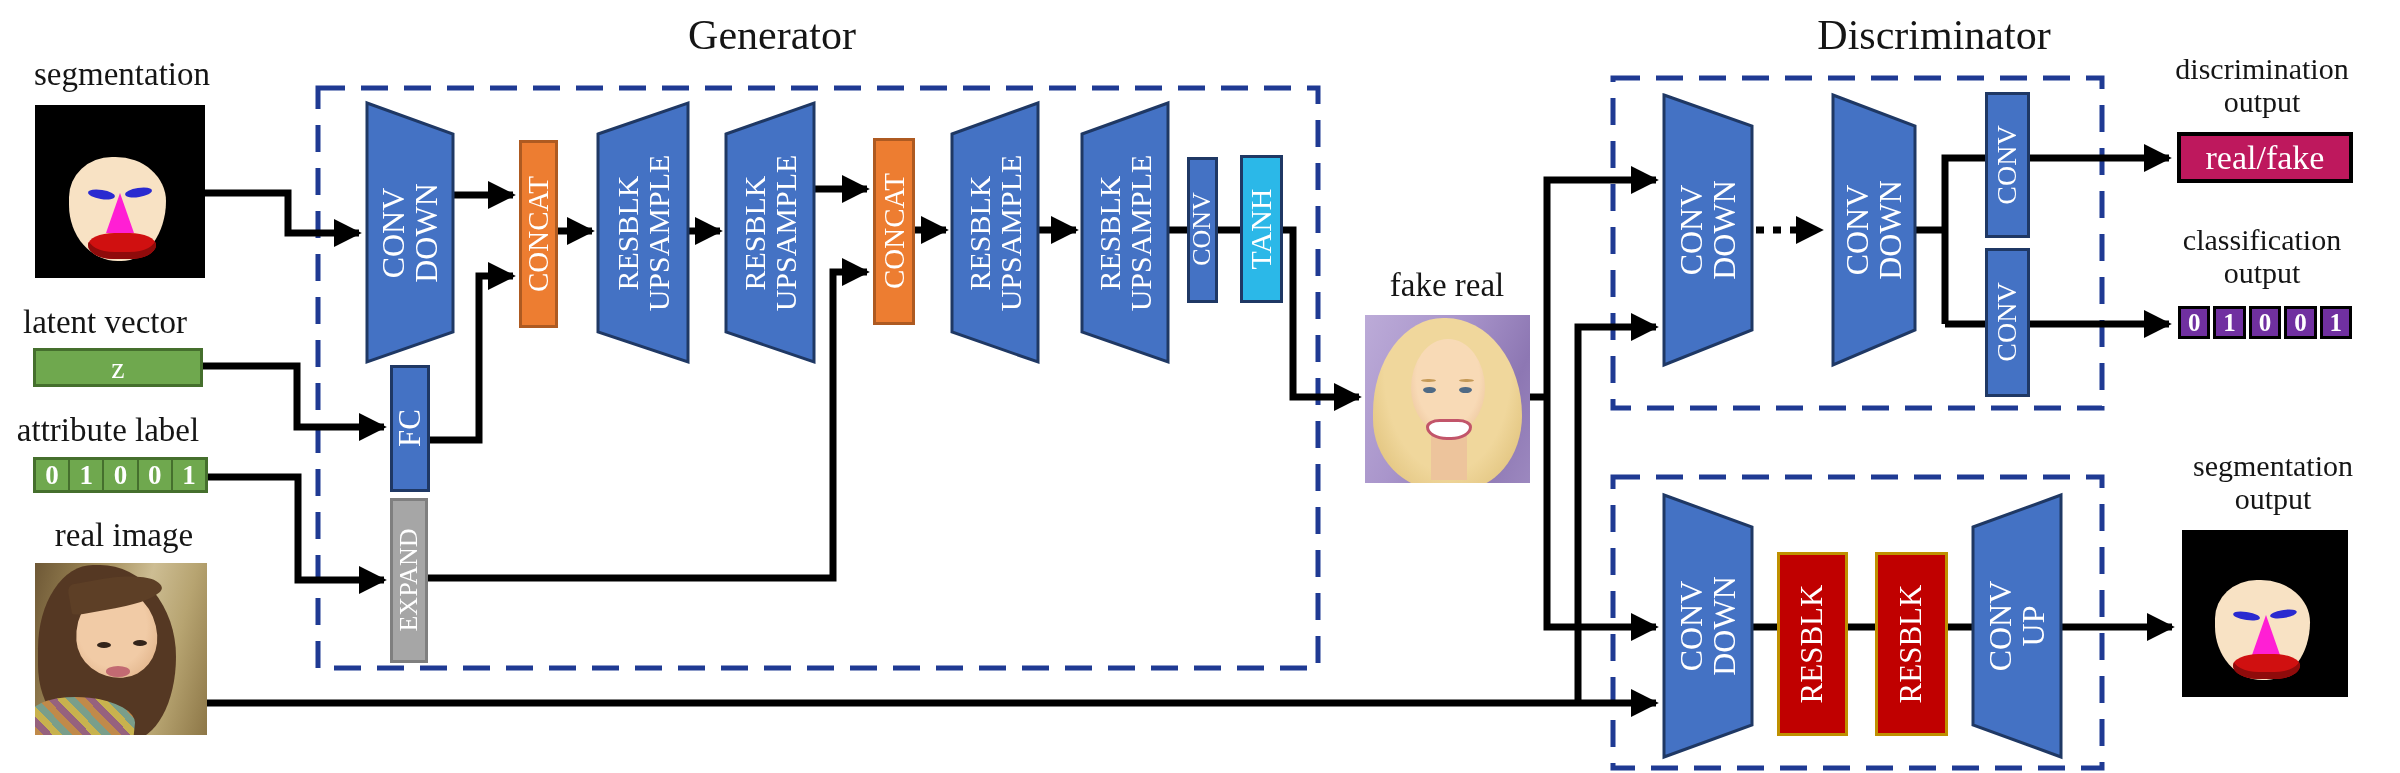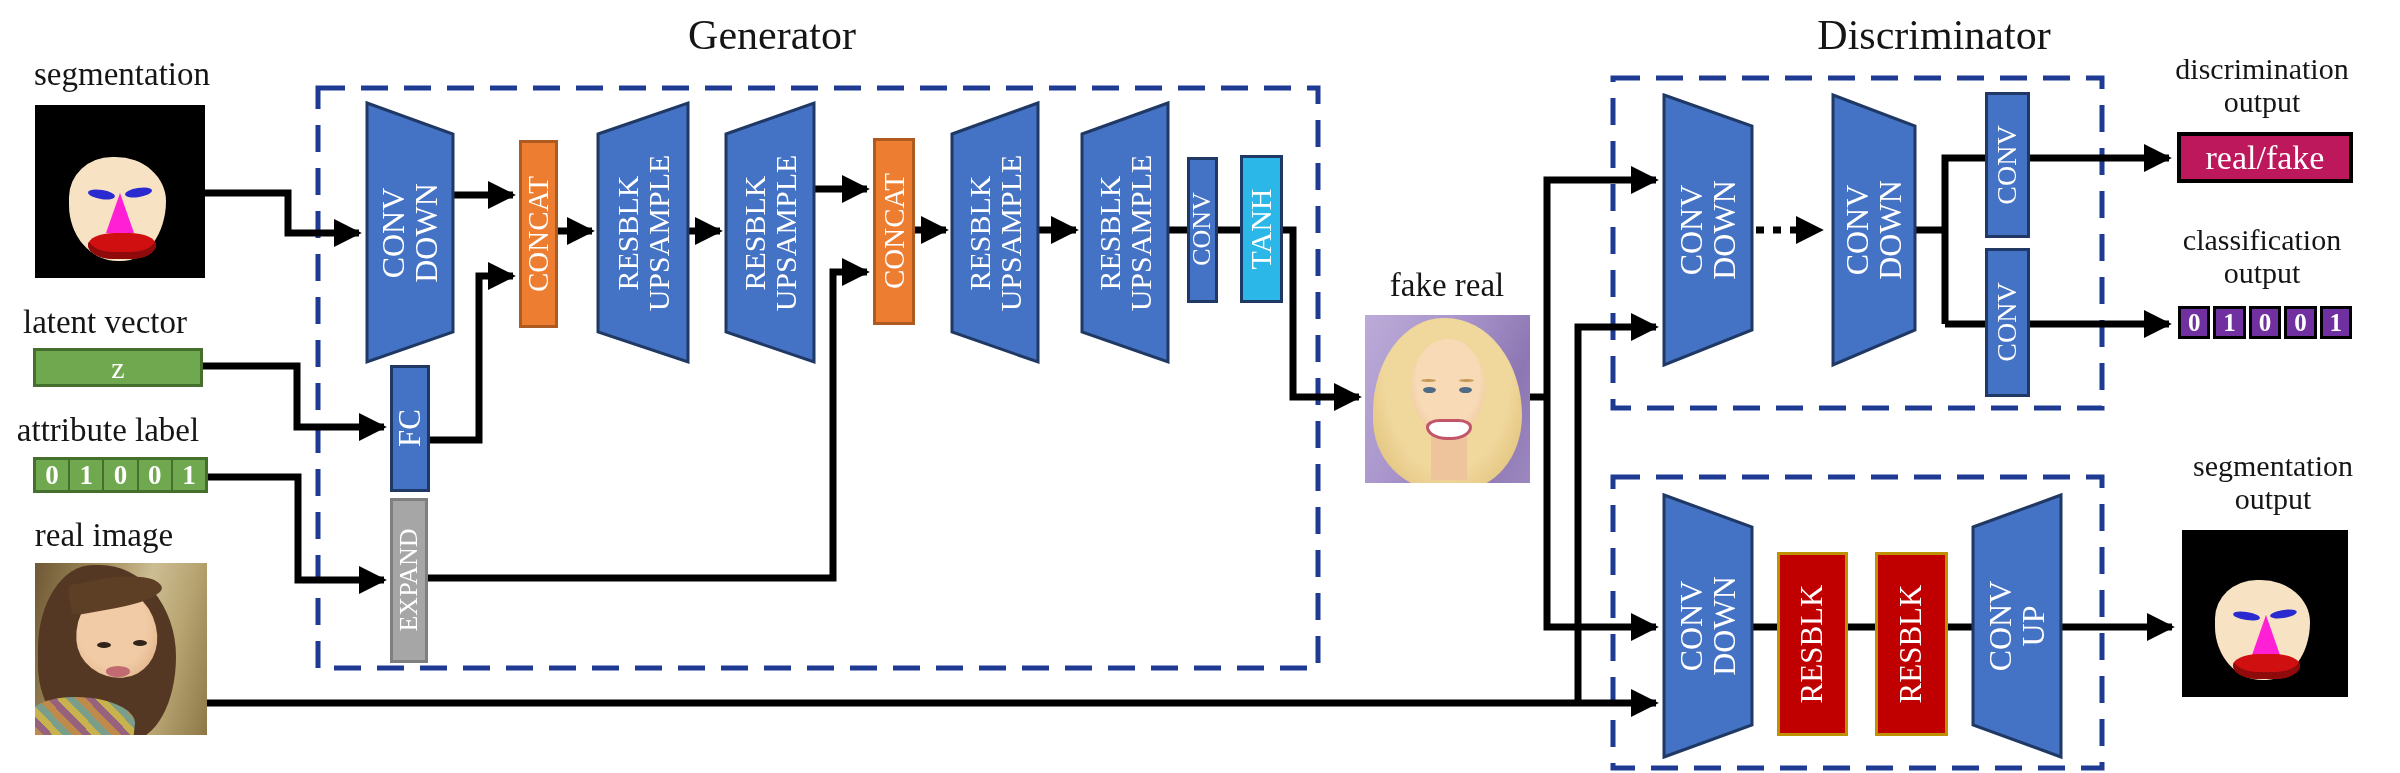--- a/index.html
+++ b/index.html
@@ -151,21 +151,21 @@
 
   <div class="lbl" style="left:0px;top:413px;width:216px;">attribute label</div>
   <div class="blk cells attr-cells" style="left:33px;top:457px;width:175px;height:36px;">
     <div class="cell">0</div>
     <div class="cell">1</div>
     <div class="cell">0</div>
     <div class="cell">0</div>
     <div class="cell">1</div>
   </div>
 
-  <div class="lbl" style="left:0px;top:518px;width:208px;">real image</div>
+  <div class="lbl" style="left:0px;top:518px;width:208px;padding-left:20px;">real image</div>
   <div class="photo photo-real" style="left:35px;top:563px;width:172px;height:172px;">
     <div class="pp pr-hair"></div>
     <div class="pp pr-face"></div>
     <div class="pp pr-bangs"></div>
     <div class="pp pr-eye l"></div>
     <div class="pp pr-eye r"></div>
     <div class="pp pr-lips"></div>
     <div class="pp pr-shirt"></div>
   </div>
 

